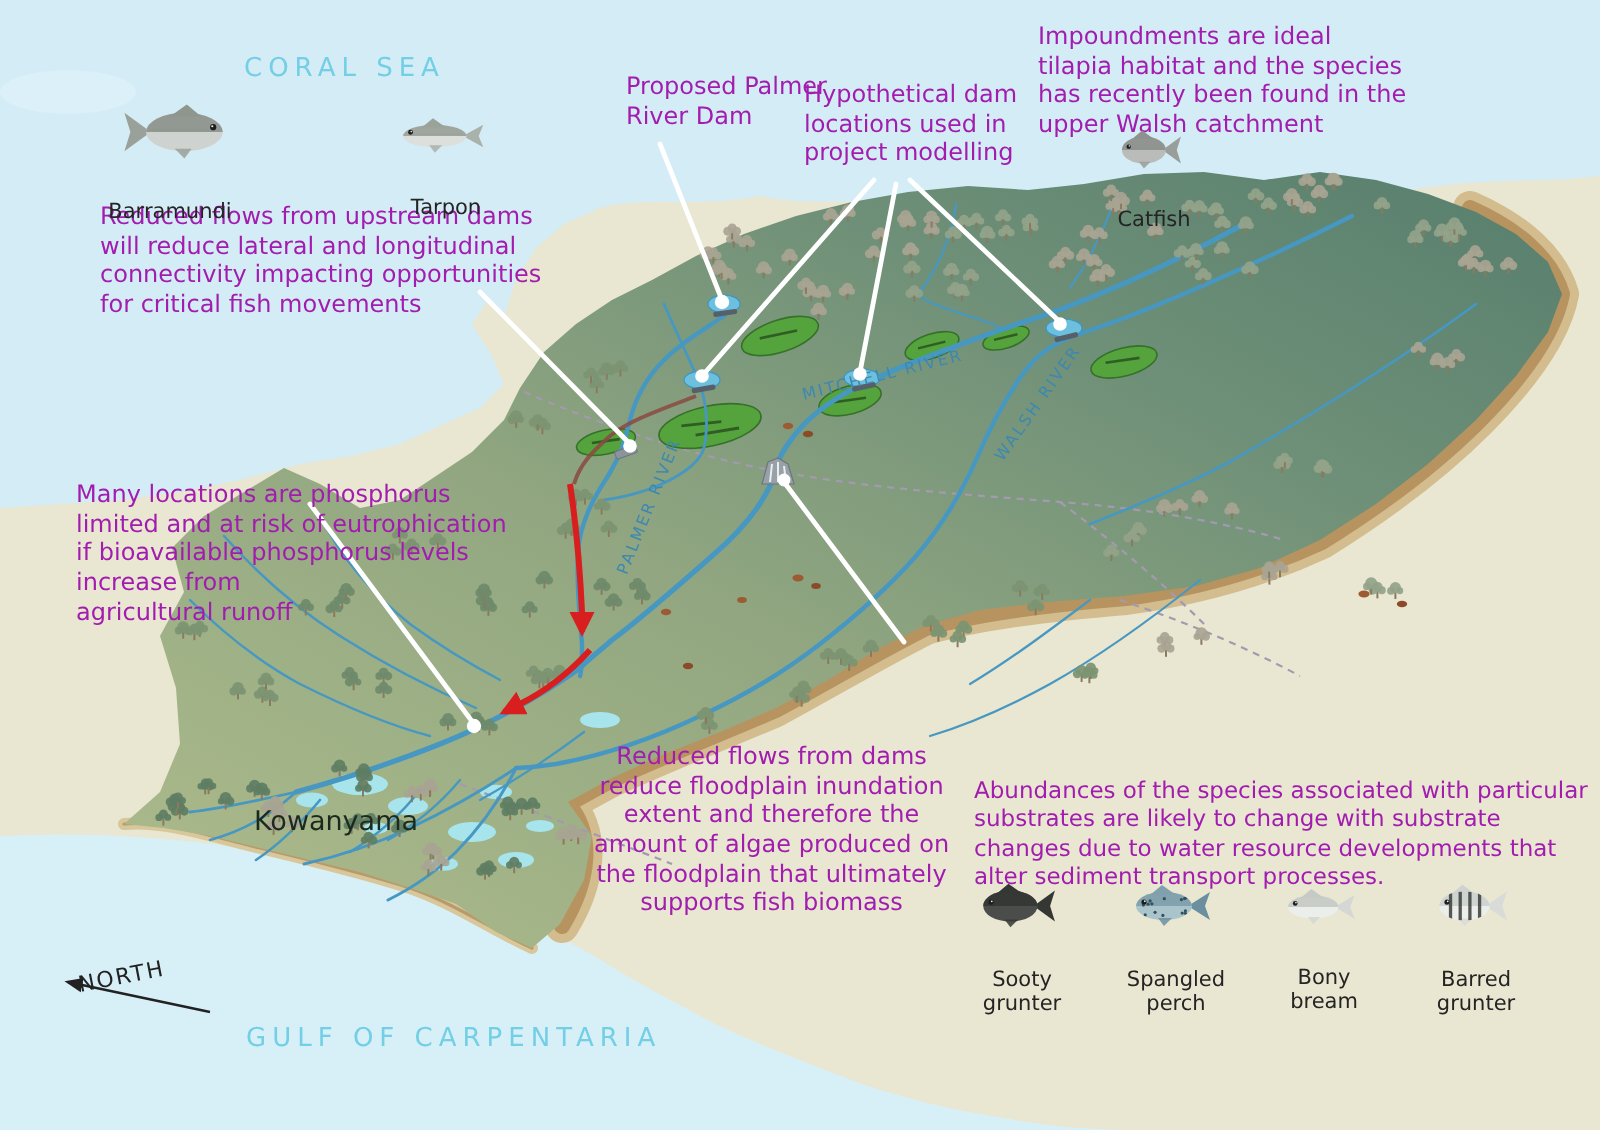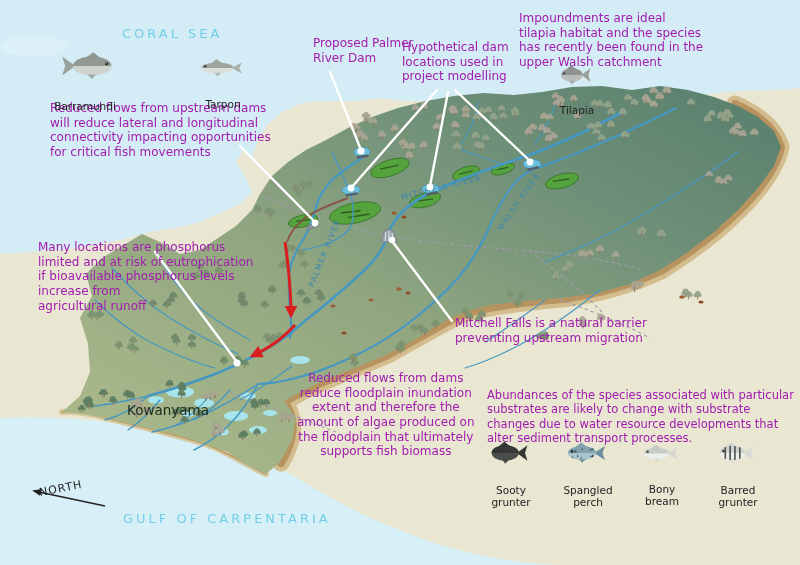--- a/index.html
+++ b/index.html
@@ -1578,22 +1578,20 @@
 project modelling</div>
 <div class="note" style="left:519px;top:11px;">Impoundments are ideal
 tilapia habitat and the species
 has recently been found in the
 upper Walsh catchment</div>
 <div class="note" style="left:38px;top:211px;margin-top:29px;">Many locations are phosphorus
 limited and at risk of eutrophication
 if bioavailable phosphorus levels
 increase from
 agricultural runoff</div>
-<div class="note" style="left:455px;top:316px;">Mitchell Falls is a natural barrier
-preventing upstream migration</div>
 <div class="note" style="left:297px;top:371px;text-align:center;">Reduced flows from dams
 reduce floodplain inundation
 extent and therefore the
 amount of algae produced on
 the floodplain that ultimately
 supports fish biomass</div>
 <div class="note small" style="left:487px;top:388px;">Abundances of the species associated with particular
 substrates are likely to change with substrate
 changes due to water resource developments that
 alter sediment transport processes.</div>
@@ -1649,21 +1647,21 @@
           <path d="M37,15 L48,7 L45.5,15 L48,23 Z" fill="#9a9e9a"></path>
           <ellipse cx="26" cy="15" rx="13" ry="8" fill="#b9bcb9"></ellipse>
           <path d="M13,15 A13,8 0 0 1 39,15 Z" fill="#8e928e" opacity="0.95"></path>
           <path d="M19,8.5 L25,3.5 L32,8.5 Z" fill="#8e928e"></path>
           <path d="M23,22 L26,26 L30,22 Z" fill="#9a9e9a" opacity="0.85"></path>
           <line x1="16" y1="14" x2="37" y2="14" stroke="#8e928e" stroke-width="1" opacity="0.6"></line>
           <circle cx="17" cy="13" r="1.3" fill="#1d1d1d"></circle>
           <circle cx="17.4" cy="12.6" r="0.45" fill="#eee"></circle>
         </g>
       </svg>
-  <div class="fish-label">Tilapia</div>
+  <div class="fish-label">Catfish</div>
 </div>
 <div class="fish-item" style="left:478px;top:438px;width:66px;">
   <svg width="62" height="30" viewBox="0 0 64 30">
         <defs>
           <clipPath id="fc5">
             <ellipse cx="26" cy="15" rx="14" ry="8"></ellipse>
           </clipPath>
         </defs>
         <g>
           <path d="M38,15 L49,7 L46.5,15 L49,23 Z" fill="#343734"></path>

